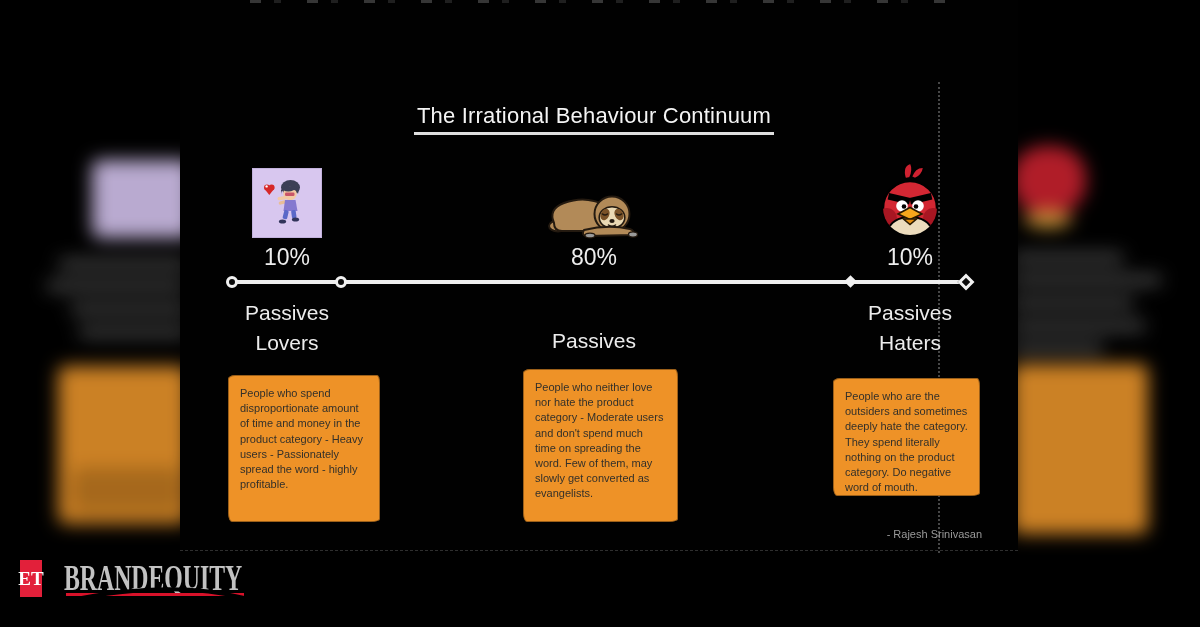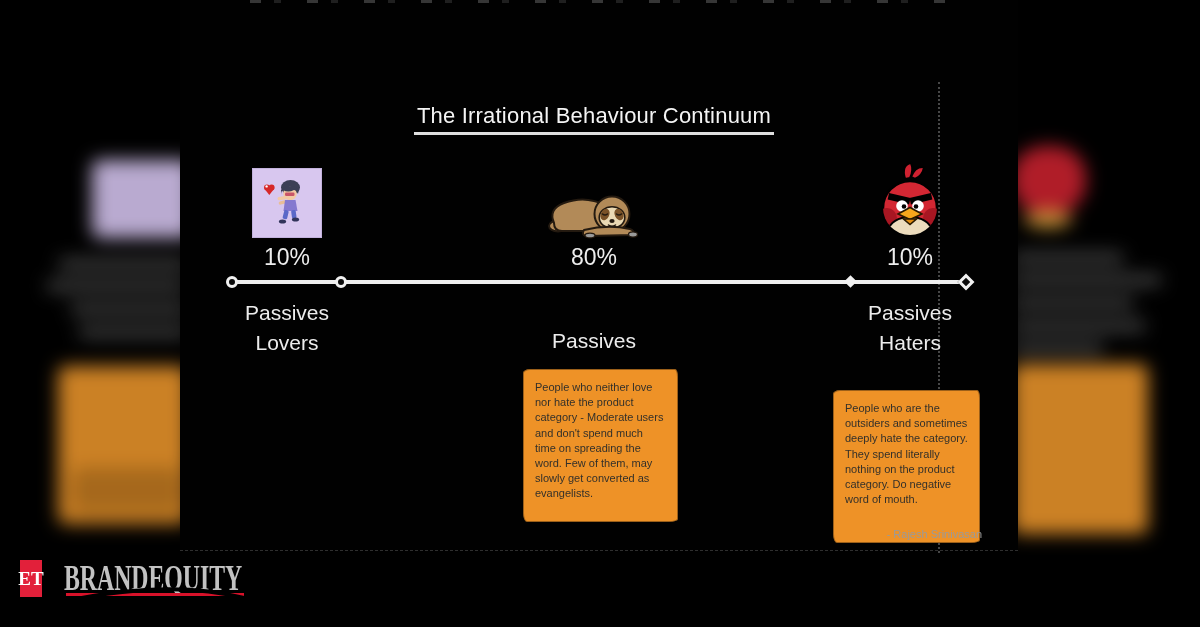--- a/index.html
+++ b/index.html
@@ -115,20 +115,21 @@
         <rect x="26.5" y="33" width="8" height="3.2" rx="1.6" fill="#e9bd97" transform="rotate(-14 30 34)"></rect>
         <path d="M33,32 L43.5,32 L45.5,43 L31.5,43 Z" fill="#8578cf"></path>
         <rect x="31.5" y="42" width="4.6" height="9" rx="1.5" fill="#5a68c8" transform="rotate(14 33 46)"></rect>
         <rect x="39.5" y="42" width="4.6" height="8.4" rx="1.5" fill="#5a68c8" transform="rotate(-8 42 46)"></rect>
         <ellipse cx="30.5" cy="53.5" rx="3.6" ry="2" fill="#31345a"></ellipse>
         <ellipse cx="43.5" cy="51.5" rx="3.6" ry="2" fill="#31345a"></ellipse>
       </svg>
     </div>
     <div class="pct" style="left:47px;top:244px;">10%</div>
     <div class="seg-label" style="left:42px;top:298px;width:130px;">Passives Lovers</div>
+    <div class="note" style="left:48px;top:375px;width:152px;height:147px;">People who spend disproportionate amount of time and money in the product category - Heavy users - Passionately spread the word - highly profitable.</div>
 
     <div class="icon-wrap" style="left:366px;top:183px;">
       <svg width="96" height="58" viewBox="0 0 96 58">
         <ellipse cx="12" cy="43" rx="9" ry="5.5" fill="#b28a58" stroke="#241a10" stroke-width="2"></ellipse>
         <path d="M8,40 Q2,26 18,20 Q34,14 48,18 Q58,20 64,28 L66,40 Q64,48 54,48 L16,48 Q8,48 8,40 Z" fill="#b28a58" stroke="#241a10" stroke-width="2"></path>
         <circle cx="66" cy="31" r="17.5" fill="#b28a58" stroke="#241a10" stroke-width="2"></circle>
         <ellipse cx="66" cy="34.5" rx="12.8" ry="10.8" fill="#ead9b4" stroke="#241a10" stroke-width="1.6"></ellipse>
         <ellipse cx="59" cy="31.5" rx="4.2" ry="6" fill="#7a5228" transform="rotate(28 59 31.5)"></ellipse>
         <ellipse cx="73" cy="31.5" rx="4.2" ry="6" fill="#7a5228" transform="rotate(-28 73 31.5)"></ellipse>
         <path d="M56.5,31 q2.5,2 5,0" stroke="#241a10" stroke-width="1.6" fill="none" stroke-linecap="round"></path>
@@ -164,21 +165,21 @@
         <circle cx="25" cy="45" r="5.8" fill="#fff"></circle>
         <circle cx="41" cy="45" r="5.8" fill="#fff"></circle>
         <circle cx="27" cy="45.5" r="2.3" fill="#000"></circle>
         <circle cx="39" cy="45.5" r="2.3" fill="#000"></circle>
         <path d="M21,53 L33,46.5 L45,53 L33,58.5 Z" fill="#f7a71c" stroke="#2a1a00" stroke-width="1.6"></path>
         <path d="M26.5,58 L39.5,58 L33,63.5 Z" fill="#e08c12" stroke="#2a1a00" stroke-width="1.6"></path>
       </svg>
     </div>
     <div class="pct" style="left:670px;top:244px;">10%</div>
     <div class="seg-label" style="left:665px;top:298px;width:130px;">Passives Haters</div>
-    <div class="note" style="left:653px;top:390px;width:147px;height:153px;">People who are the outsiders and sometimes deeply hate the category. They spend literally nothing on the product category. Do negative word of mouth.</div>
+    <div class="note" style="left:653px;top:378px;width:147px;height:118px;">People who are the outsiders and sometimes deeply hate the category. They spend literally nothing on the product category. Do negative word of mouth.</div>
 
     <div class="attribution">- Rajesh Srinivasan</div>
     <div class="slide-bottom-border"></div>
   </div>
 
   <div class="logo">
     <div class="et-box">
       <span>ET</span>
     </div>
     <div class="brand-wrap">

